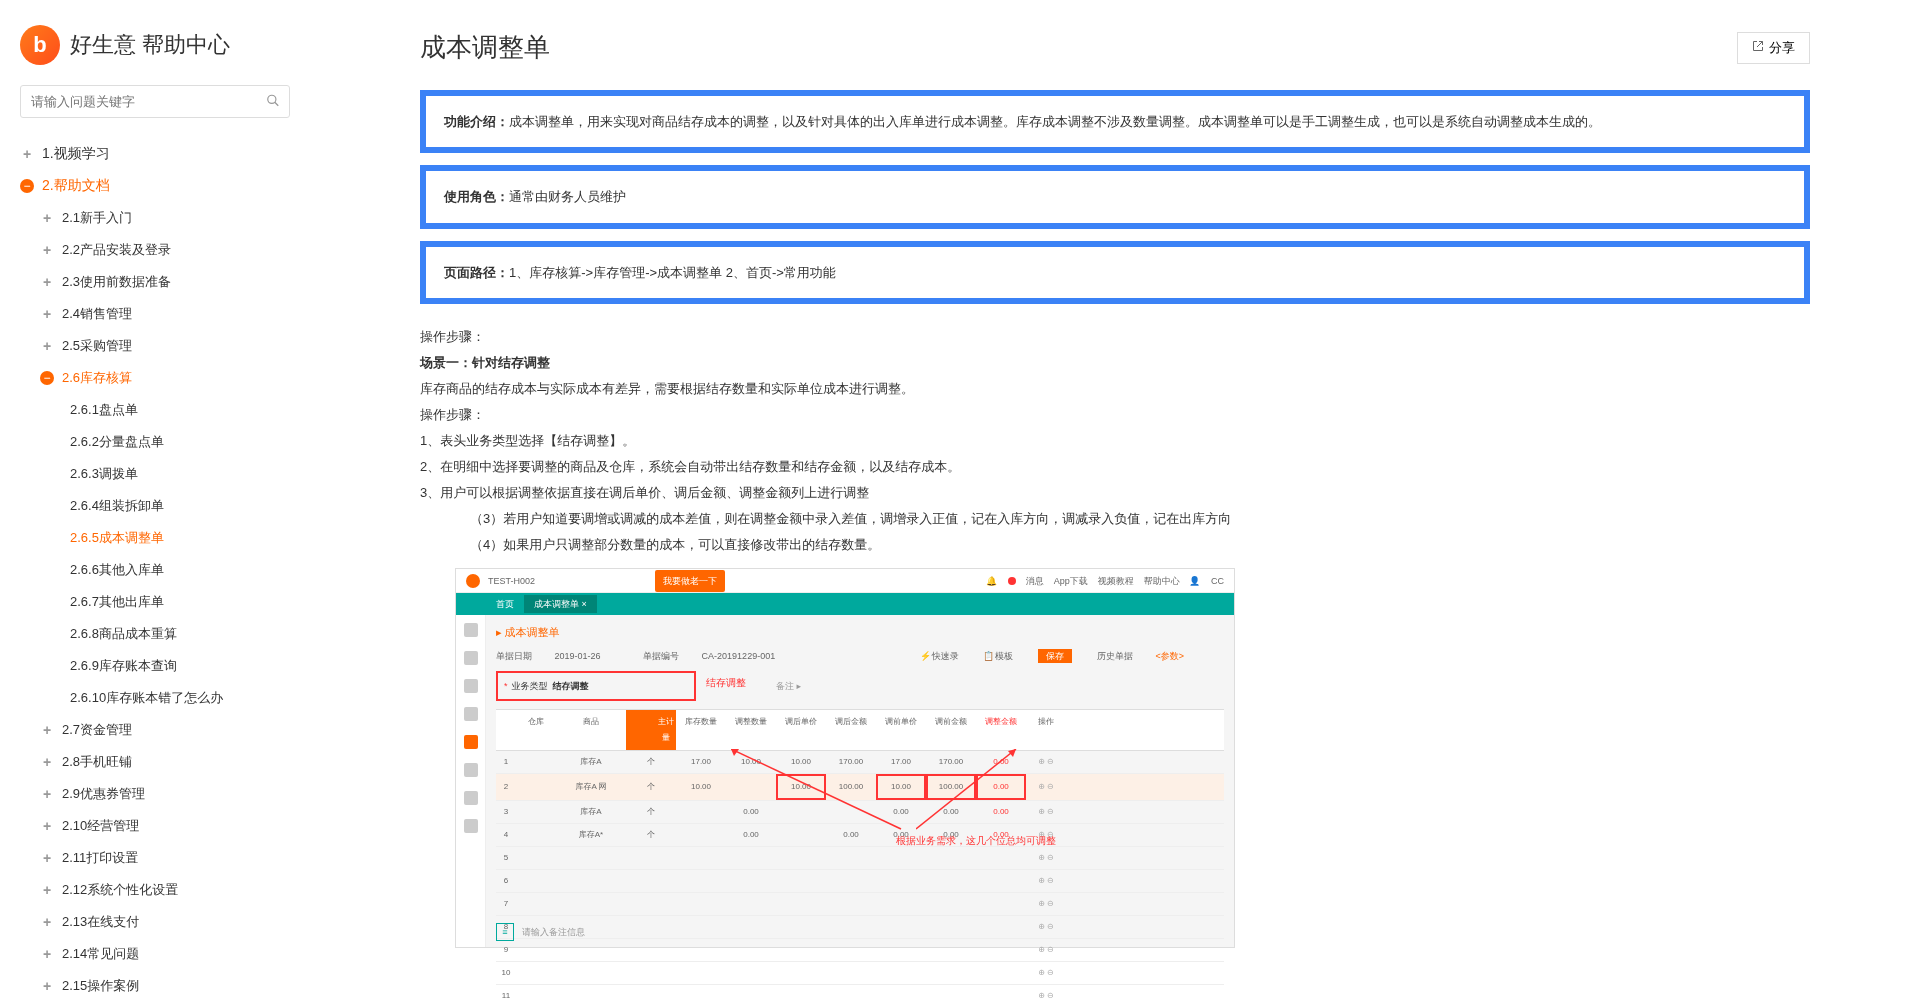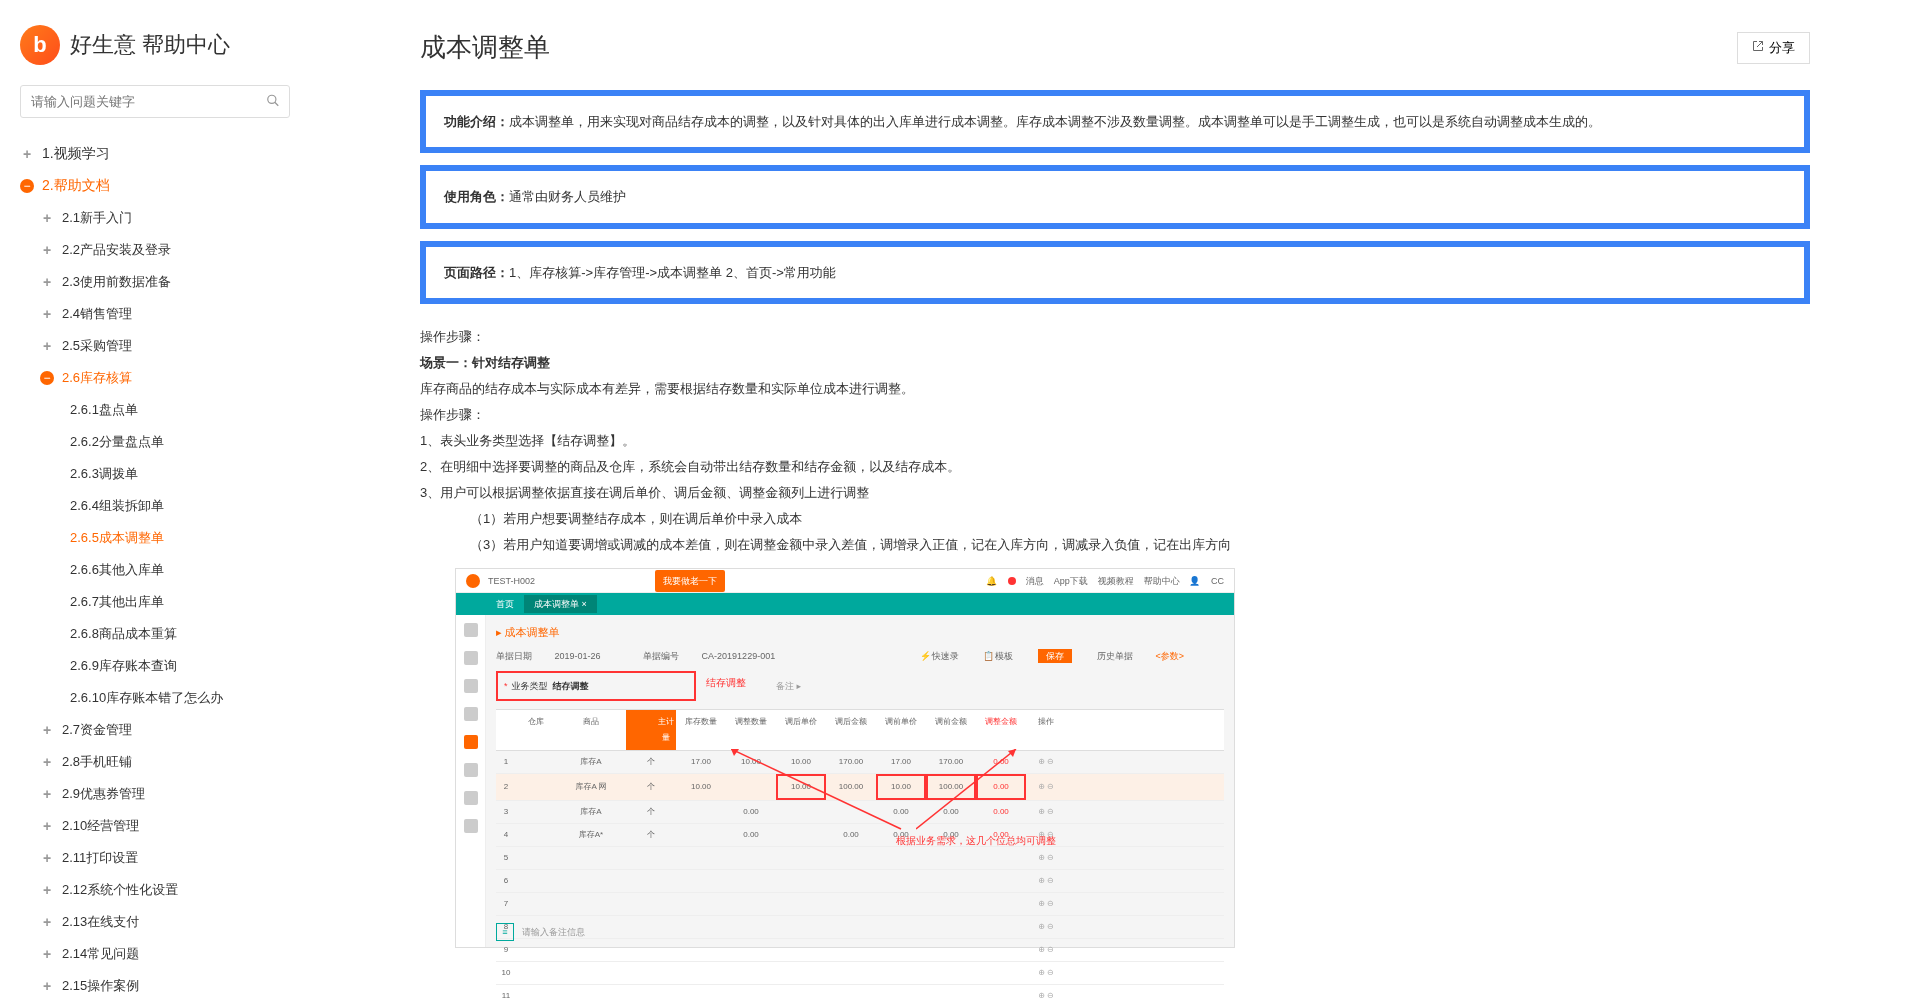--- a/index.html
+++ b/index.html
@@ -211,22 +211,22 @@
     </div>
 
     <div class="content-section">
       <p>操作步骤：</p>
       <p class="bold">场景一：针对结存调整</p>
       <p>库存商品的结存成本与实际成本有差异，需要根据结存数量和实际单位成本进行调整。</p>
       <p>操作步骤：</p>
       <p class="indent1">1、表头业务类型选择【结存调整】。</p>
       <p class="indent1">2、在明细中选择要调整的商品及仓库，系统会自动带出结存数量和结存金额，以及结存成本。</p>
       <p class="indent1">3、用户可以根据调整依据直接在调后单价、调后金额、调整金额列上进行调整</p>
-      <p class="indent2">（1）若用户想要调整结存成本，则在调后单价中录入成本</p>
       <p class="indent2">（3）若用户知道要调增或调减的成本差值，则在调整金额中录入差值，调增录入正值，记在入库方向，调减录入负值，记在出库方向</p>
+      <p class="indent2">（4）如果用户只调整部分数量的成本，可以直接修改带出的结存数量。</p>
 
       <div class="screenshot-img">
         <div class="ss-topbar">
           <div class="ss-logo"></div>
           <span>TEST-H002</span>
           <span class="ss-orange-btn">我要做老一下</span>
           <div class="ss-topright">
             <span>🔔</span>
               <span class="ss-badge"></span>
             <span>消息</span>

